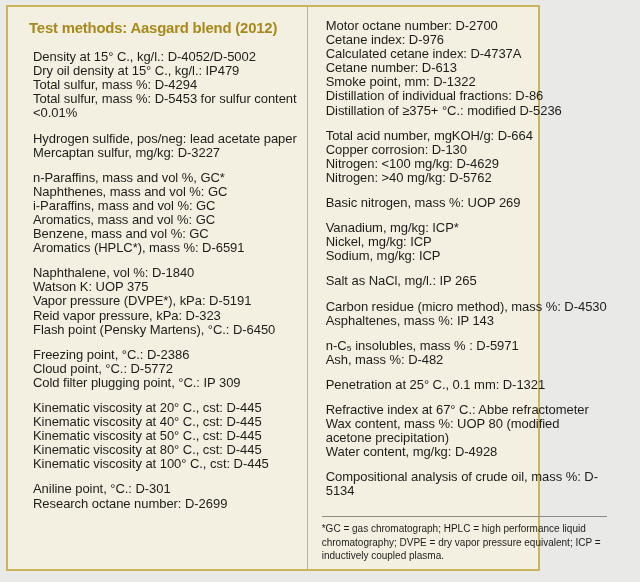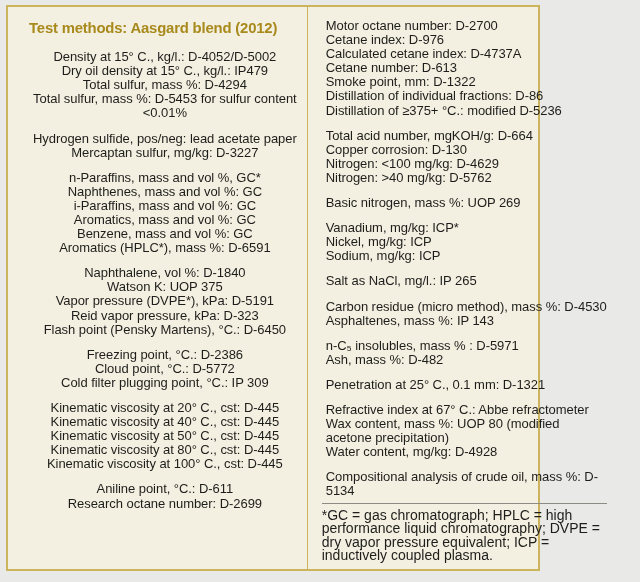--- a/index.html
+++ b/index.html
@@ -70,35 +70,35 @@
     line-height: 14.1px;
     color: #1d1d1b;
     white-space: nowrap;
     letter-spacing: -0.05px;
   }
 
   .line.wrap {
     white-space: normal;
   }
 
-  .col-left .group { margin-left: 4px; text-align: center; }
+  .col-left .group { margin-left: 4px; }
   .col-right .group { margin-left: 4px; }
 
   .rgroups {
     flex: 1 1 auto;
   }
 
   .footnote-box {
     margin: 0 0 6px 0;
     border-top: 1.5px solid #8c8c84;
     padding-top: 5px;
   }
 
   .footnote {
-    font-size: 14px;
+    font-size: 10px;
     line-height: 13.6px;
     color: #1d1d1b;
     margin: 0;
   }
 </style>
 </head>
 <body>
 
 <div class="panel">
 
@@ -136,21 +136,21 @@
           <div class="line">Cold filter plugging point, °C.: IP 309</div>
         </div>
         <div class="group">
           <div class="line">Kinematic viscosity at 20° C., cst: D-445</div>
           <div class="line">Kinematic viscosity at 40° C., cst: D-445</div>
           <div class="line">Kinematic viscosity at 50° C., cst: D-445</div>
           <div class="line">Kinematic viscosity at 80° C., cst: D-445</div>
           <div class="line">Kinematic viscosity at 100° C., cst: D-445</div>
         </div>
         <div class="group">
-          <div class="line">Aniline point, °C.: D-611</div>
+          <div class="line">Aniline point, °C.: D-301</div>
           <div class="line">Research octane number: D-2699</div>
         </div>
       </div>
   </div>
 
   <div class="col col-right">
     <div class="rgroups" id="right-groups">
         <div class="group">
           <div class="line">Motor octane number: D-2700</div>
           <div class="line">Cetane index: D-976</div>

